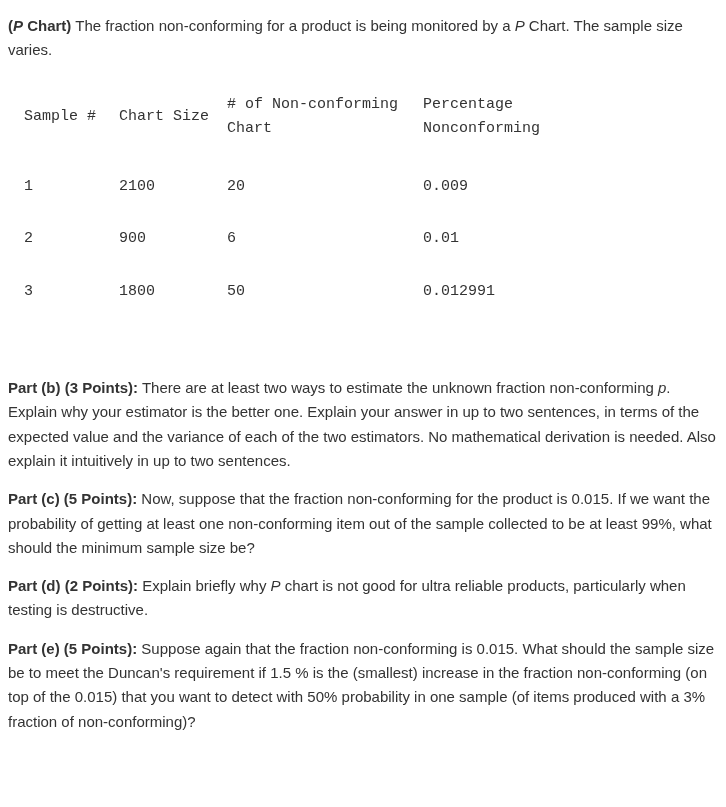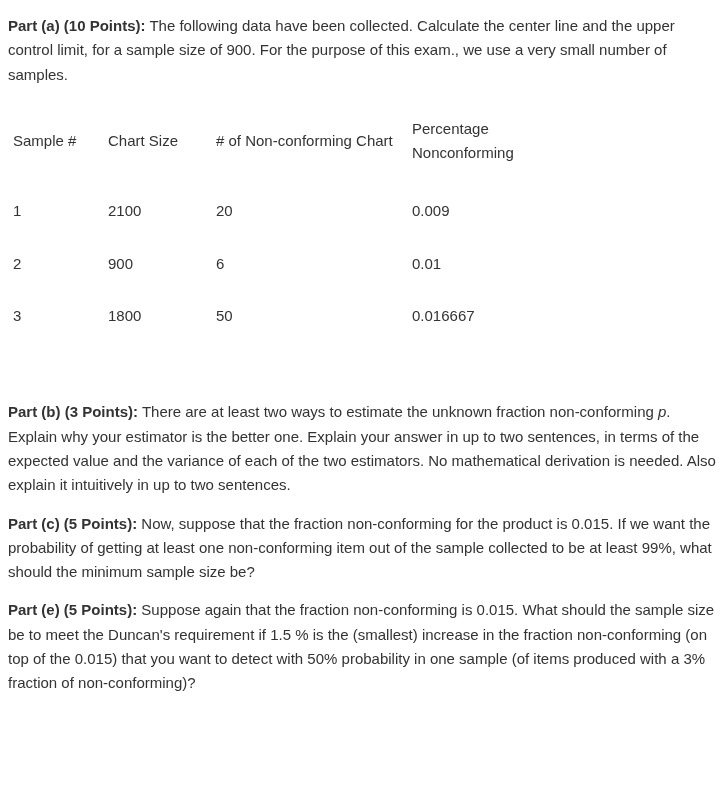--- a/index.html
+++ b/index.html
@@ -20,22 +20,23 @@
   }
   p.para {
     margin: 0 0 14px 0;
   }
   .b { font-weight: bold; }
   .i { font-style: italic; }
   .bi { font-weight: bold; font-style: italic; }
 
   table.data-table {
     border-collapse: collapse;
-    margin: 24px 0 58px 5px;
+    margin: 24px 0 58px 16px;
     table-layout: fixed;
+    font-family: Liberation Mono, monospace;
   }
   table.data-table th,
   table.data-table td {
     text-align: left;
     font-weight: normal;
     vertical-align: middle;
     padding: 0 14px 0 0;
     font-size: 15px;
     color: #333333;
   }
@@ -50,22 +51,22 @@
   .col-sample { width: 95px; }
   .col-size { width: 108px; }
   .col-items { width: 196px; }
   .col-pct { width: 150px; }
 </style>
 </head>
 <body>
 
 <div class="page">
 
+  <p class="para"><span class="b">(</span><span class="bi">P</span><span class="b"> Chart)</span><span> The fraction non-conforming for a product is being monitored by a </span><span class="i">P</span><span> Chart.  The sample size varies.</span></p>
 
-  <p class="para"><span class="b">Part (a) (10 Points):</span><span> The following data have been collected.  Calculate the center line and the upper control limit, for a sample size of 900.  For the purpose of this exam., we use a very small number of samples.</span></p>
 
   <table class="data-table">
     <colgroup>
       <col class="col-sample">
       <col class="col-size">
       <col class="col-items">
       <col class="col-pct">
     </colgroup>
     <thead>
       <tr>
@@ -85,25 +86,26 @@
       <tr>
         <td>2</td>
         <td>900</td>
         <td>6</td>
         <td>0.01</td>
       </tr>
       <tr>
         <td>3</td>
         <td>1800</td>
         <td>50</td>
-        <td>0.016667</td>
+        <td>0.012991</td>
       </tr>
     </tbody>
   </table>
 
   <p class="para"><span class="b">Part (b) (3 Points):</span><span>  There are at least two ways to estimate the unknown fraction non-conforming </span><span class="i">p</span><span>. Explain why your estimator is the better one.  Explain your answer in up to two sentences, in terms of the expected value and the variance of each of the two estimators. No mathematical derivation is needed. Also explain it intuitively in up to two sentences.</span></p>
 
   <p class="para"><span class="b">Part (c) (5 Points):</span><span> Now, suppose that the fraction non-conforming for the product is 0.015. If we want the probability of getting at least one non-conforming item out of the sample collected to be at least 99%, what should the minimum sample size be?</span></p>
 
+  <p class="para"><span class="b">Part (d) (2 Points):</span><span>  Explain briefly why </span><span class="i">P</span><span> chart is not good for ultra reliable products, particularly when testing is destructive.</span></p>
 
   <p class="para"><span class="b">Part (e) (5 Points):</span><span>  Suppose again that the fraction non-conforming is 0.015. What should the sample size be to meet the Duncan's requirement if 1.5 % is the (smallest) increase in the fraction non-conforming (on top of the 0.015) that you want to detect with 50% probability in one sample (of items produced with a 3% fraction of non-conforming)?</span></p>
 
 </div>
 
 </body></html>

